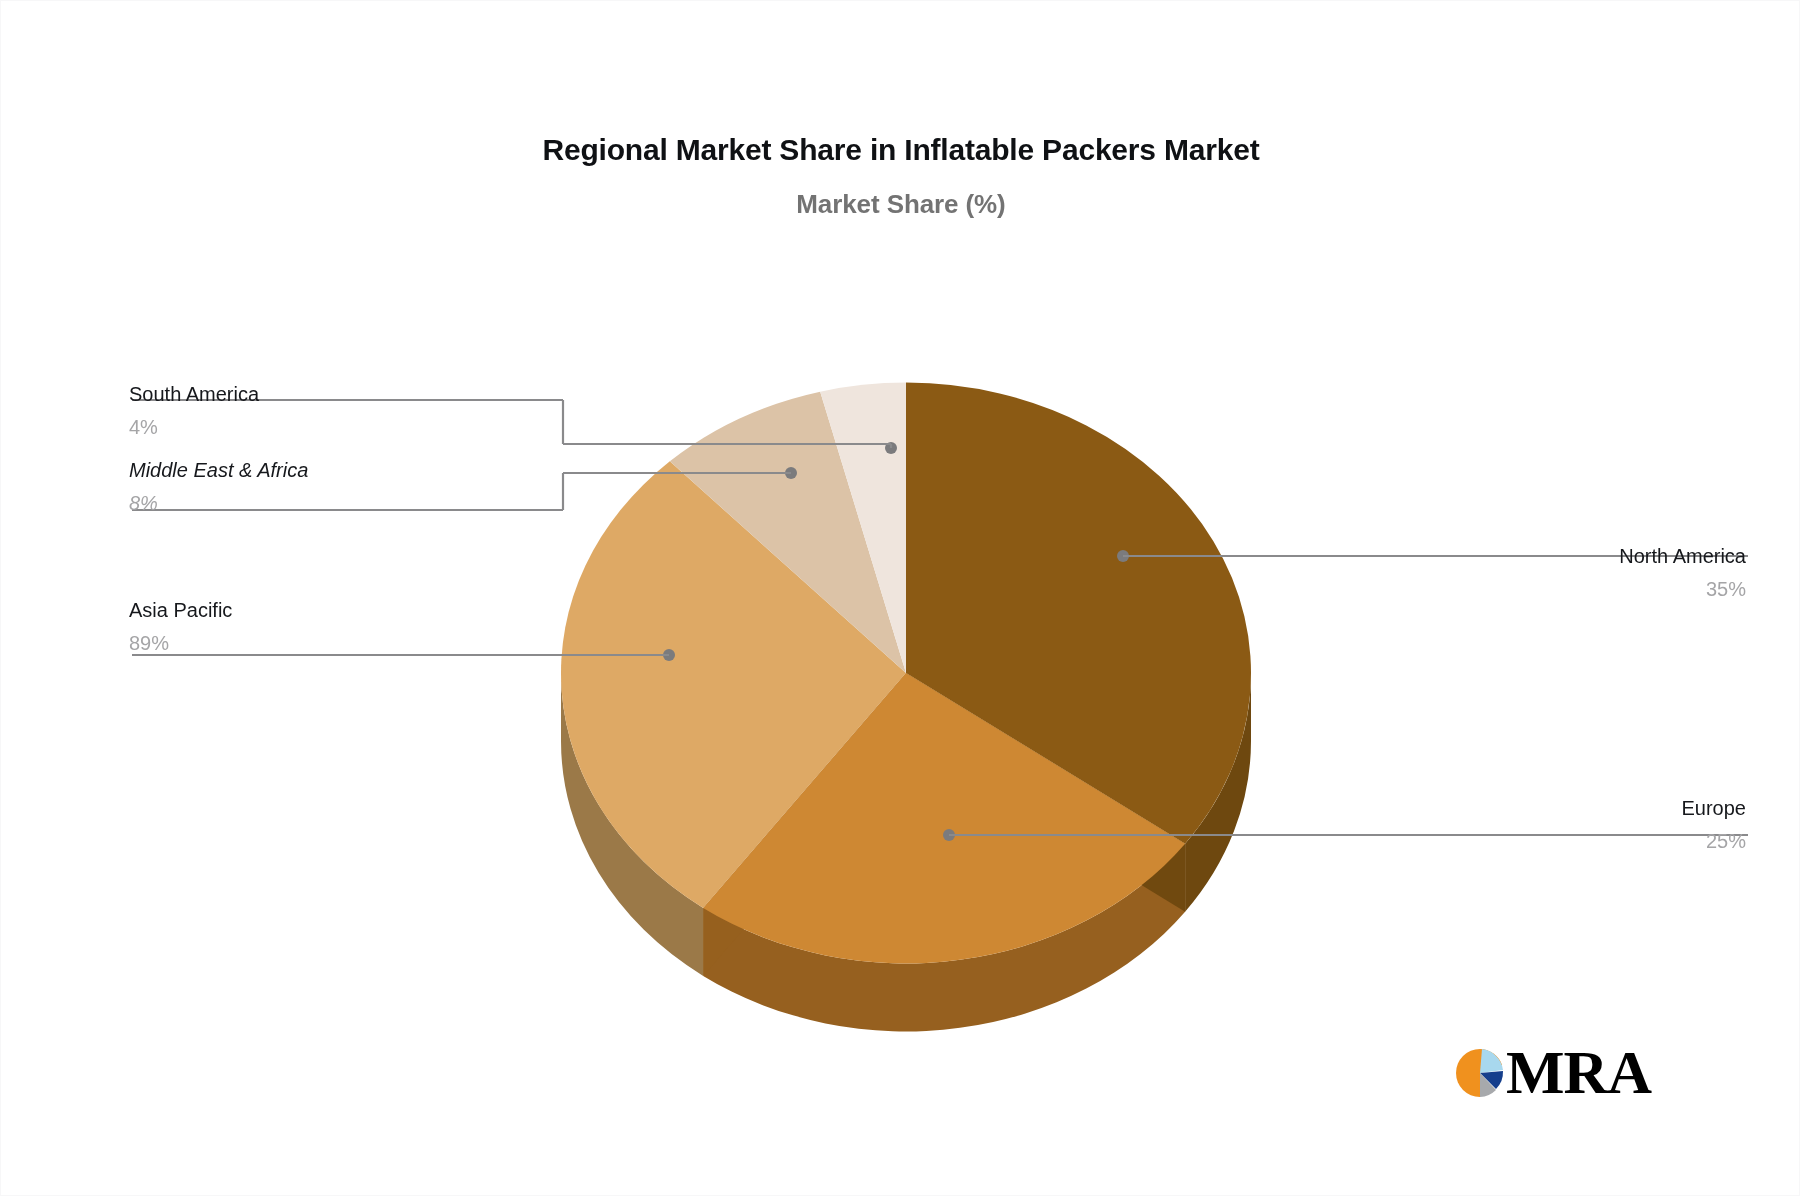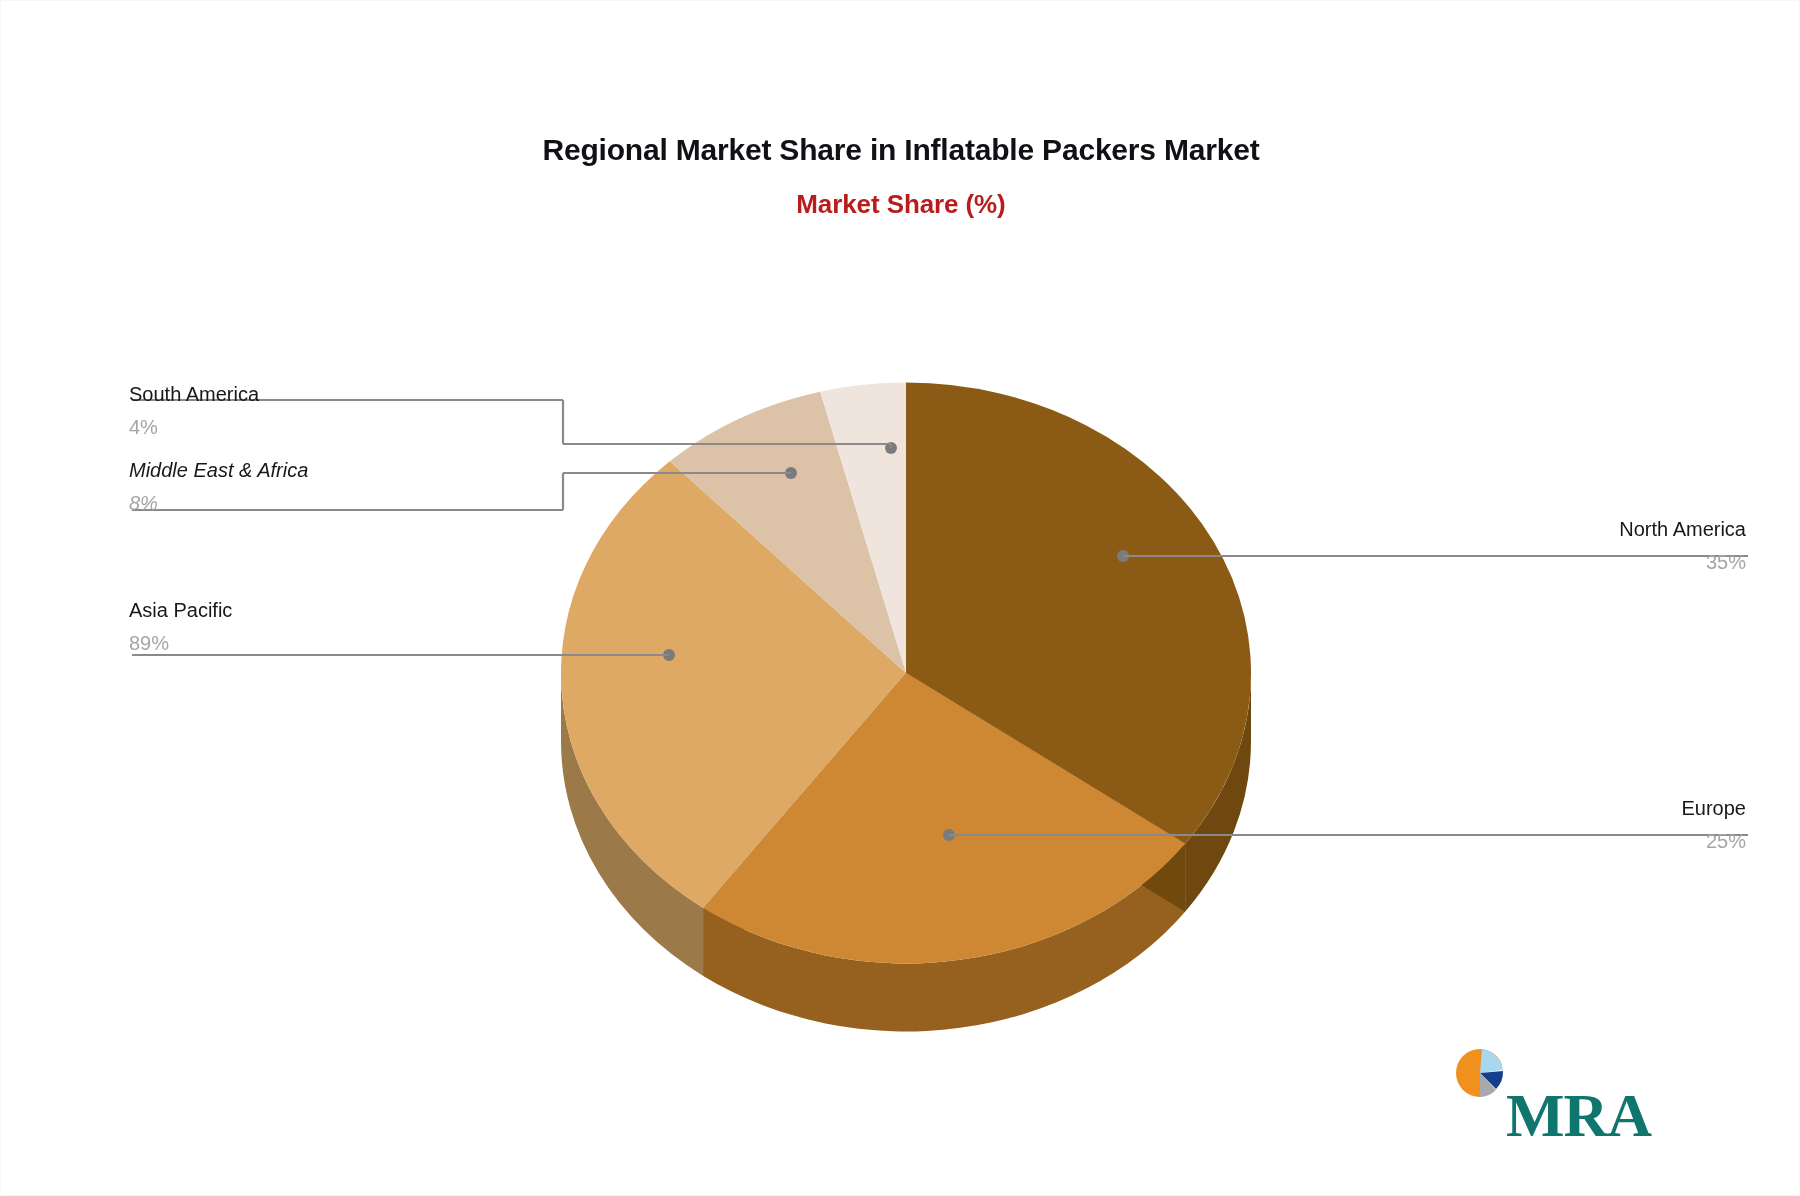--- a/index.html
+++ b/index.html
@@ -36,21 +36,21 @@
     white-space: nowrap;
   }
   #chart-subtitle {
     position: absolute;
     left: 0;
     top: 188px;
     width: 1800px;
     text-align: center;
     font-size: 26px;
     font-weight: bold;
-    color: #b91c1c;
+    color: #737373;
     letter-spacing: -0.1px;
     white-space: nowrap;
   }
 
   
   #pie-svg {
     position: absolute;
     left: 0;
     top: 0;
     width: 1800px;
@@ -85,23 +85,22 @@
     width: 200px;
     height: 72px;
   }
   #mra-logo .logo-text {
     position: absolute;
     left: 50px;
     top: -4px;
     font-family: "Liberation Serif", serif;
     font-size: 62px;
     font-weight: bold;
-    color: #0f766e;
+    color: #000000;
     letter-spacing: -1px;
-    margin-top: 43px;
   }
 </style>
 </head>
 <body>
 
 <div id="canvas">
 
   <div id="chart-title">Regional Market Share in Inflatable Packers Market</div>
 
   <div id="chart-subtitle">Market Share (%)</div>
@@ -146,21 +145,21 @@
   <div class="callout left" style="left:128px; top:456px; width:445px;font-style:italic;">
     <span class="cl-name">Middle East &amp; Africa</span>
     <span class="cl-value">8%</span>
   </div>
 
   <div class="callout left" style="left:128px; top:596px; width:445px;">
     <span class="cl-name">Asia Pacific</span>
     <span class="cl-value">89%</span>
   </div>
 
-  <div class="callout right" style="right:53px; top:515px; width:445px;">
+  <div class="callout right" style="right:53px; top:542px; width:445px;">
     <span class="cl-name">North America</span>
     <span class="cl-value">35%</span>
   </div>
 
   <div class="callout right" style="right:53px; top:794px; width:445px;">
     <span class="cl-name">Europe</span>
     <span class="cl-value">25%</span>
   </div>
 
   <div id="mra-logo">

